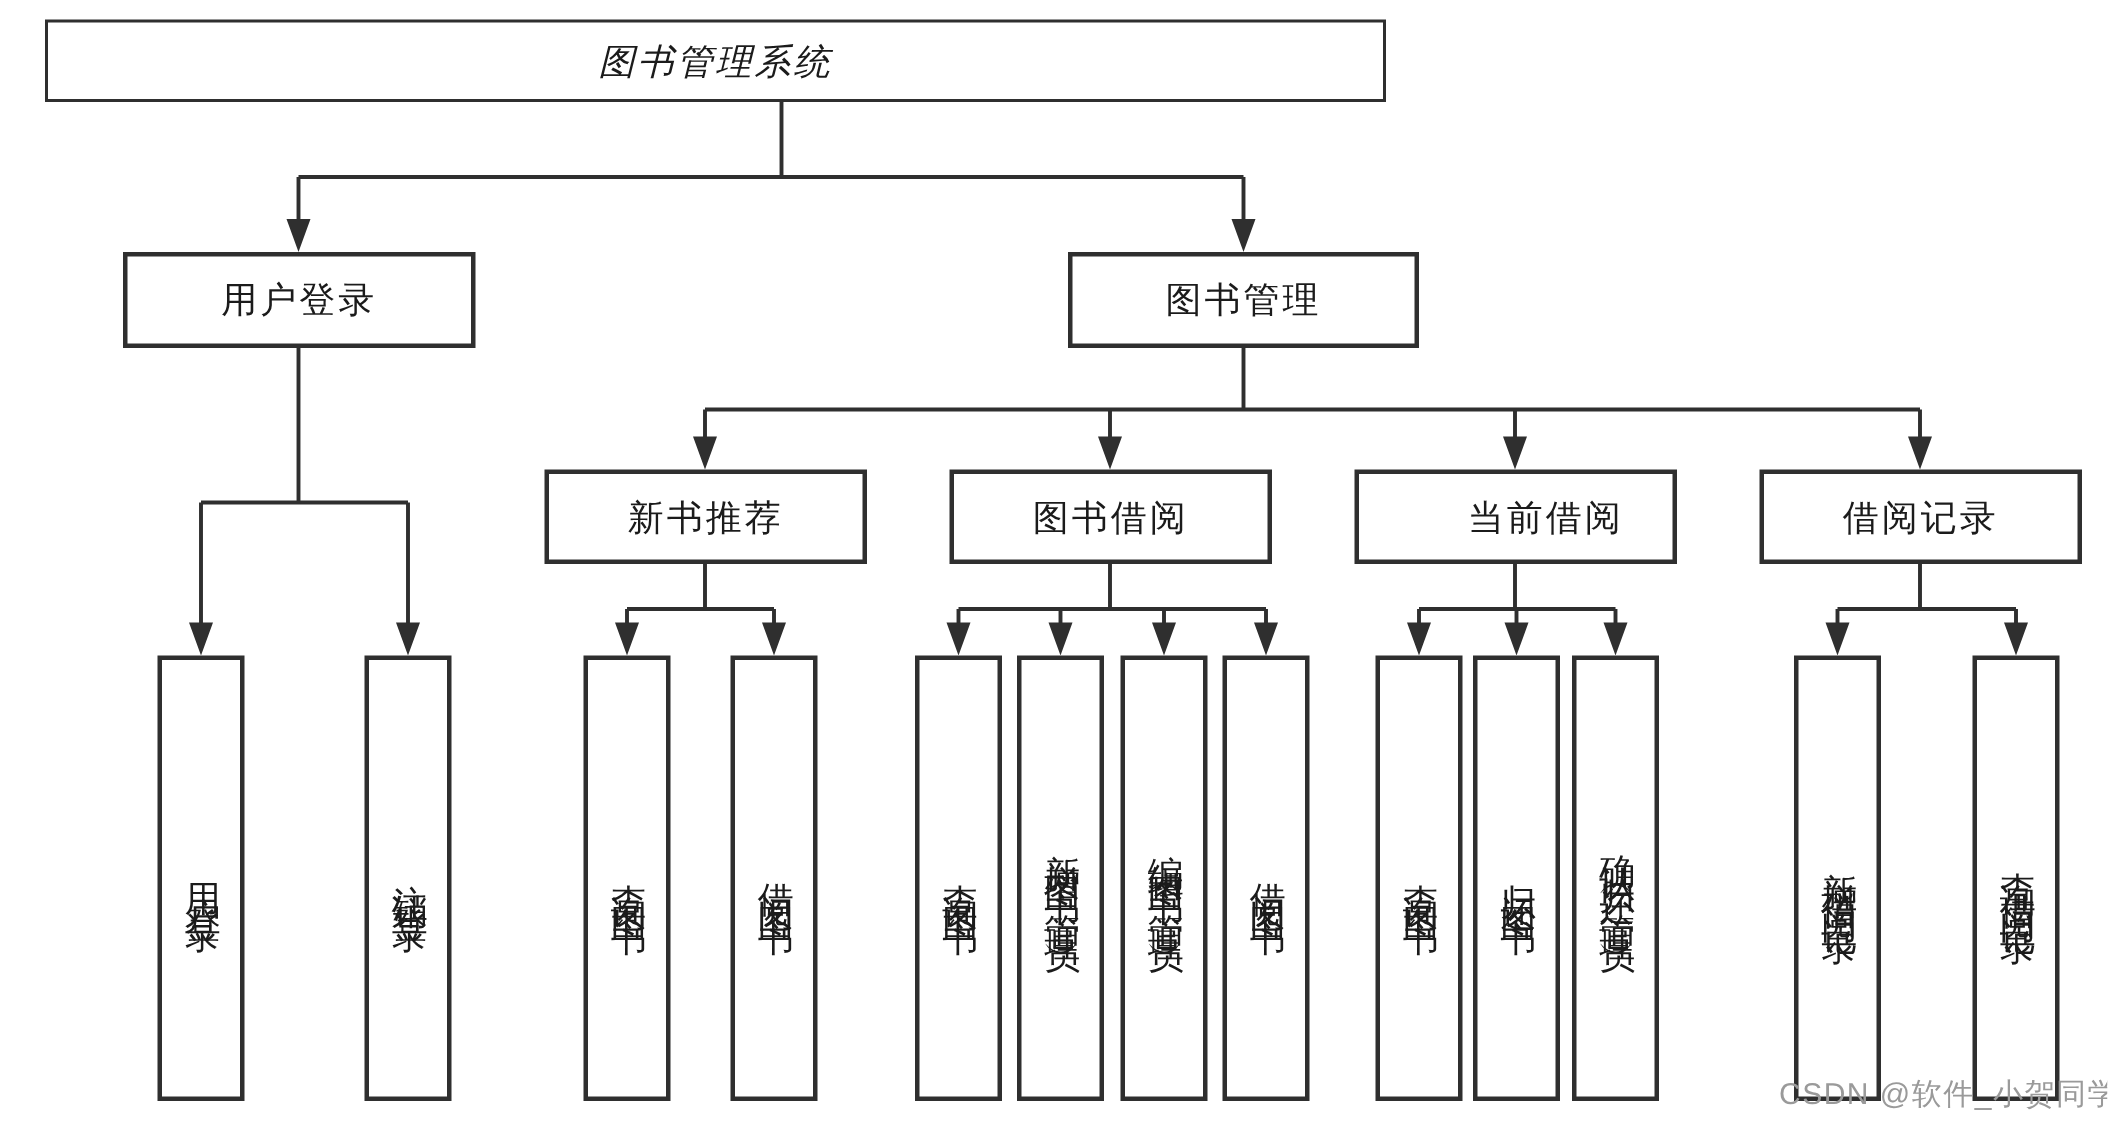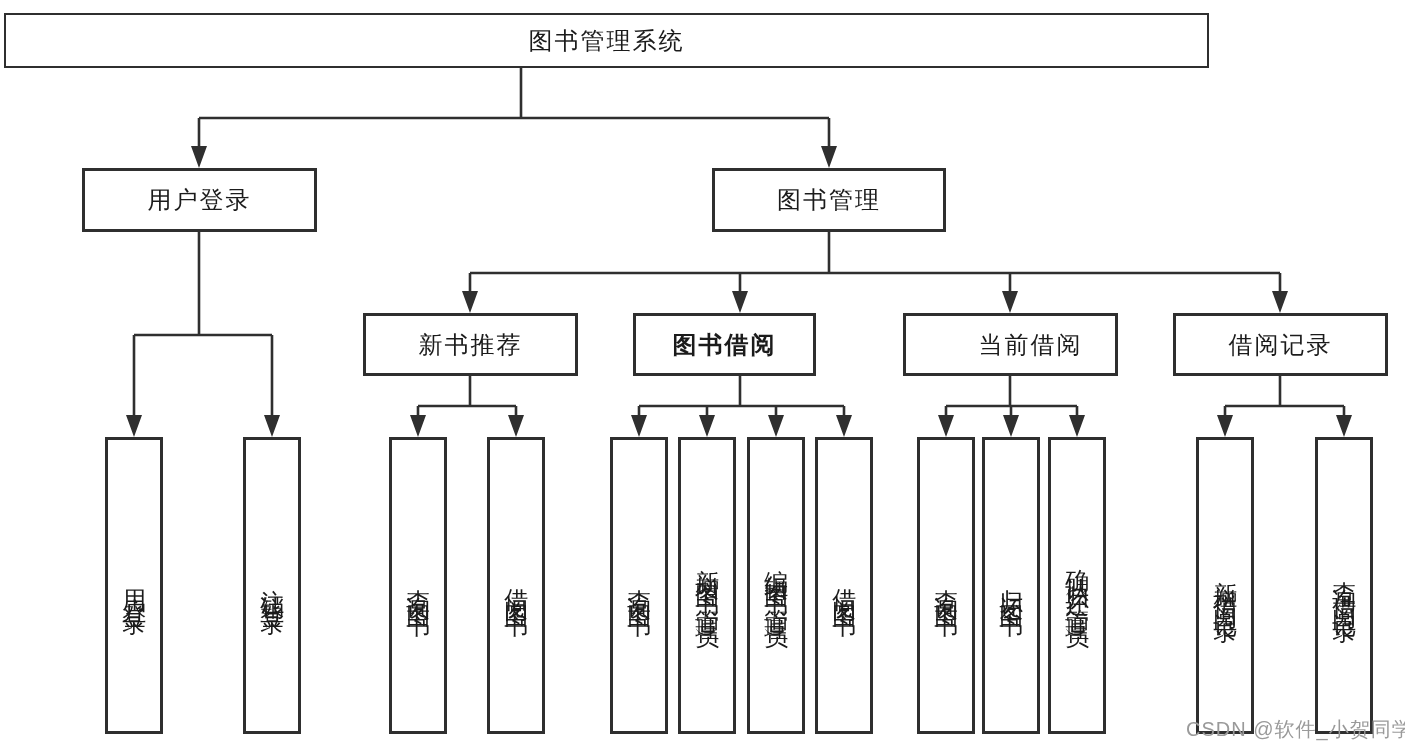--- a/index.html
+++ b/index.html
@@ -78,35 +78,35 @@
                M126 415 L142 415 L134 437 Z M264 415 L280 415 L272 437 Z
                M410 415 L426 415 L418 437 Z M508 415 L524 415 L516 437 Z
                M631 415 L647 415 L639 437 Z M699 415 L715 415 L707 437 Z
                M768 415 L784 415 L776 437 Z M836 415 L852 415 L844 437 Z
                M938 415 L954 415 L946 437 Z M1003 415 L1019 415 L1011 437 Z
                M1069 415 L1085 415 L1077 437 Z
                M1217 415 L1233 415 L1225 437 Z M1336 415 L1352 415 L1344 437 Z"></path>
     </g>
   </svg>
 
-  <div class="box h-box" style="left:4px; top:13px; width:1205px; height:55px; border-width:2.5px;">
+  <div class="box h-box" style="left:30px; top:13px; width:894px; height:55px; border-width:2.5px;font-style:italic;">
     <span>图书管理系统</span>
   </div>
 
   <div class="box h-box" style="left:82px; top:168px; width:235px; height:64px;">
     <span>用户登录</span>
   </div>
   <div class="box h-box" style="left:363px; top:313px; width:215px; height:63px;">
     <span>新书推荐</span>
   </div>
 
   <div class="box h-box" style="left:712px; top:168px; width:234px; height:64px;">
     <span>图书管理</span>
   </div>
-  <div class="box h-box" style="left:633px; top:313px; width:183px; height:63px;font-weight:bold;">
+  <div class="box h-box" style="left:633px; top:313px; width:215px; height:63px;">
     <span>图书借阅</span>
   </div>
   <div class="box h-box" style="left:903px; top:313px; width:215px; height:63px;padding-left:40px;">
     <span>当前借阅</span>
   </div>
   <div class="box h-box" style="left:1173px; top:313px; width:215px; height:63px;">
     <span>借阅记录</span>
   </div>
 
   <div class="box v-box" style="left:105px; top:437px; width:58px; height:297px;">

